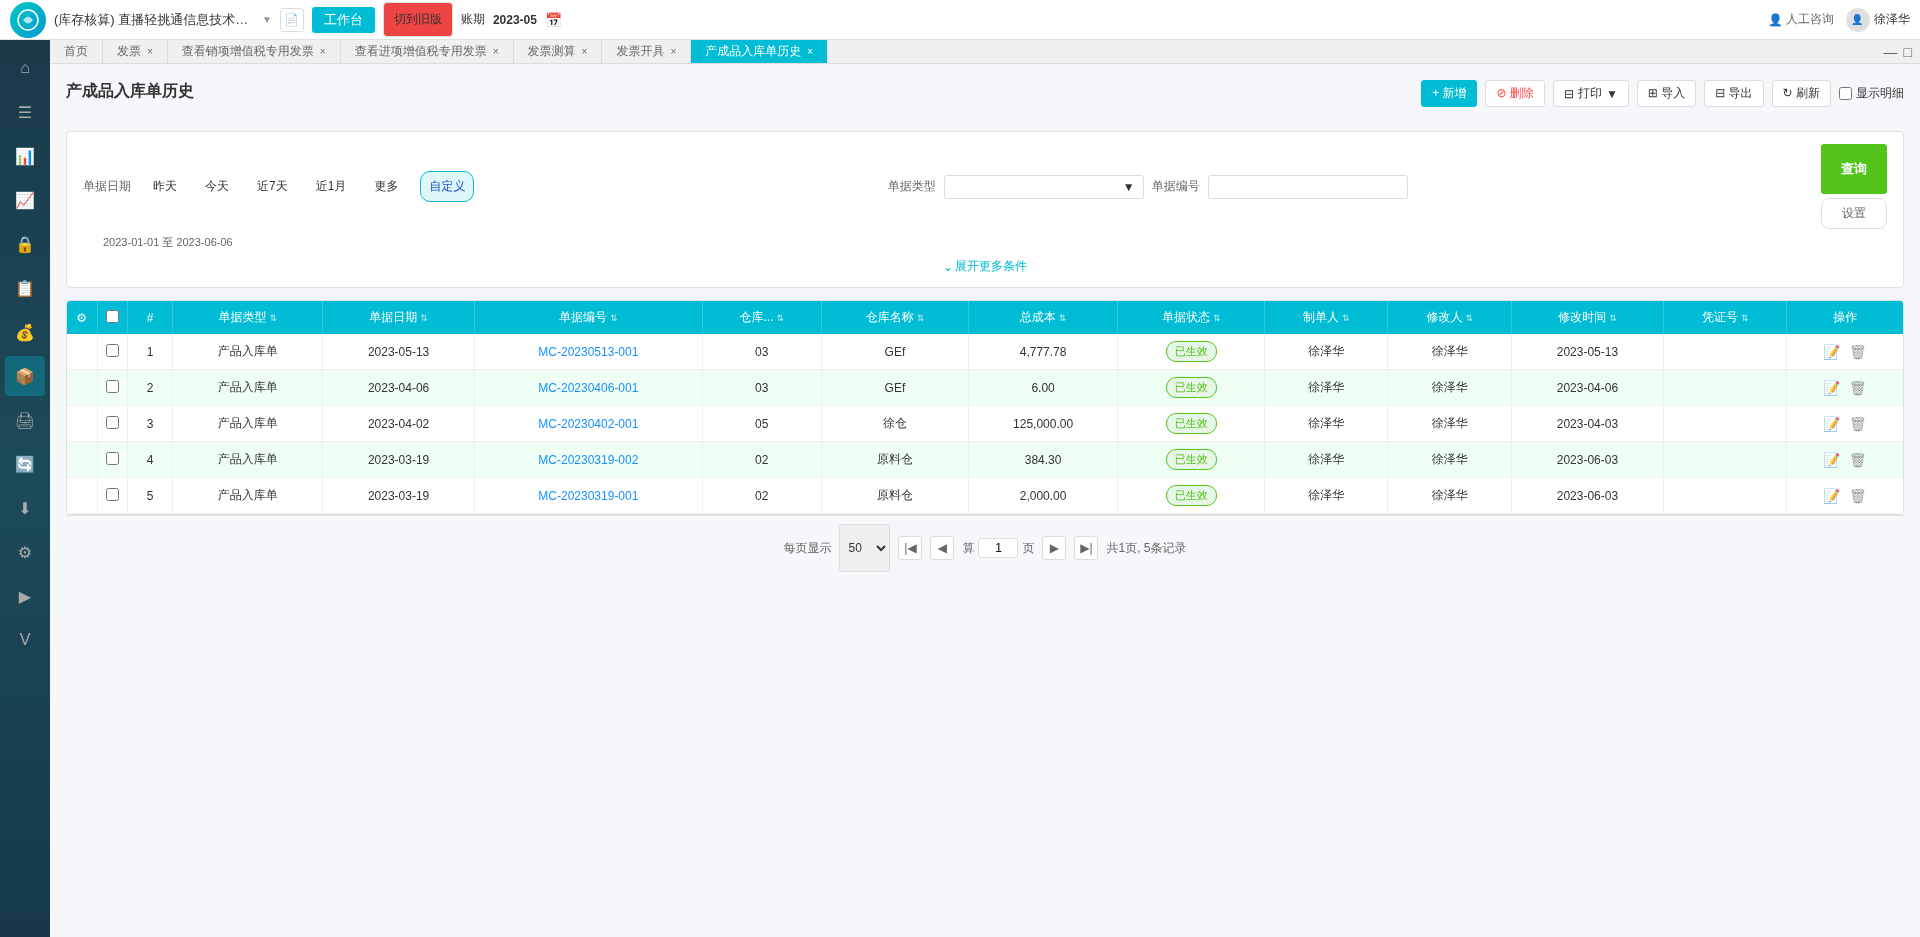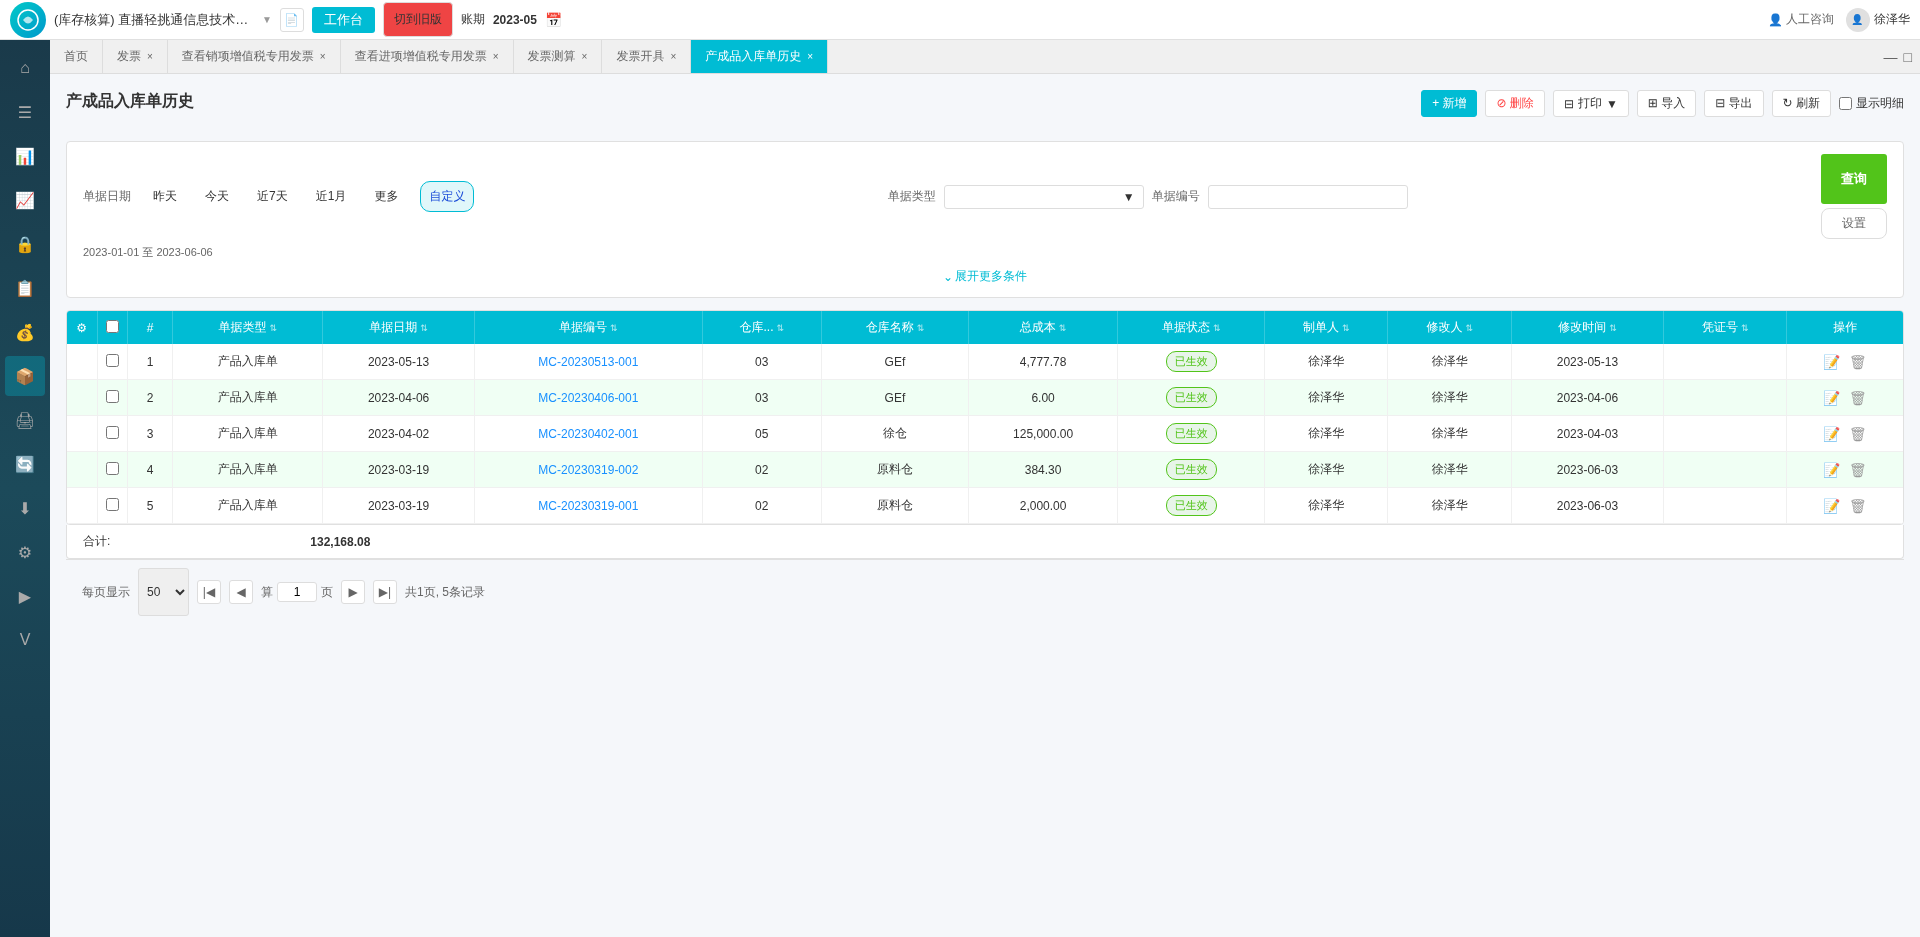--- a/index.html
+++ b/index.html
@@ -63,21 +63,21 @@
     }
     .sidebar-item.active { background: rgba(0,188,212,0.3); color: #00bcd4; }
     .sidebar-item .icon { font-size: 16px; }
     .sidebar-item.active .icon { color: #00bcd4; }
 
     
     .main { flex: 1; display: flex; flex-direction: column; overflow: hidden; }
 
     
     .tab-bar {
-      height: 34px; background: #f0f0f0; border-bottom: 1px solid #ddd;
+      height: 24px; background: #f0f0f0; border-bottom: 1px solid #ddd;
       display: flex; align-items: center; overflow: hidden;
     }
     .tab-item {
       height: 36px; padding: 0 14px; display: flex; align-items: center; gap: 6px;
       cursor: pointer; color: #666; font-size: 12px; border-right: 1px solid #ddd;
       white-space: nowrap; background: #f0f0f0;
     }
     .tab-item.active { background: #00bcd4; color: white; }
     .tab-item .close-icon { font-size: 10px; cursor: pointer; }
     .tab-bar-right { margin-left: auto; display: flex; align-items: center; padding: 0 8px; gap: 6px; }
@@ -172,21 +172,21 @@
     .table-footer {
       background: white; border: 1px solid #e0e0e0; border-top: none;
       border-radius: 0 0 4px 4px; padding: 8px 16px;
       display: flex; align-items: center;
     }
     .total-label { color: #333; font-size: 12px; }
     .total-value { color: #333; font-size: 12px; font-weight: bold; margin-left: 200px; }
 
     .pagination-area {
       background: #f5f7fa; border-top: 1px solid #e0e0e0;
-      padding: 8px 16px; display: flex; align-items: center; justify-content: flex-start;
+      padding: 8px 16px; display: flex; align-items: center; justify-content: center;
       gap: 8px;
     }
     .per-page-label { color: #666; font-size: 12px; }
     .per-page-select {
       border: 1px solid #ddd; border-radius: 3px; padding: 15px 4px;
       font-size: 12px; color: #333;
     }
     .page-nav-btn {
       width: 24px; height: 24px; border: 1px solid #ddd; border-radius: 3px;
       background: white; cursor: pointer; display: flex; align-items: center; justify-content: center;
@@ -359,21 +359,21 @@
 
             <span class="filter-label">单据编号</span>
             <input class="filter-input" type="text" style="">
           </div>
 
           <div class="filter-actions">
             <button class="btn-query">查询</button>
             <button class="btn-settings">设置</button>
           </div>
         </div>
-        <div style="margin-top:6px;">
+        <div style="margin-top:6px;margin-left:20px;">
           <span class="filter-date-range">2023-01-01 至 2023-06-06</span>
         </div>
         <div style="margin-top:8px; display:flex; justify-content:center;">
           <span class="filter-expand">
             <span>⌄</span>
             <span>展开更多条件</span>
           </span>
         </div>
       </div>
 
@@ -563,24 +563,20 @@
         <div class="action-icons">
           <span class="action-icon" title="编辑">📝</span>
           <span class="action-icon" title="删除">🗑</span>
         </div>
       </td>
     </tr>
             </tbody>
         </table>
       </div>
 
-      <div class="table-footer">
-        <span class="total-label">合计:</span>
-        <span class="total-value">132,168.08</span>
-      </div>
 
       <div class="pagination-area">
         <span class="per-page-label">每页显示</span>
         <select class="per-page-select">
           <option>50</option>
           <option>100</option>
           <option>200</option>
         </select>
         <button class="page-nav-btn">|◀</button>
         <button class="page-nav-btn">◀</button>

